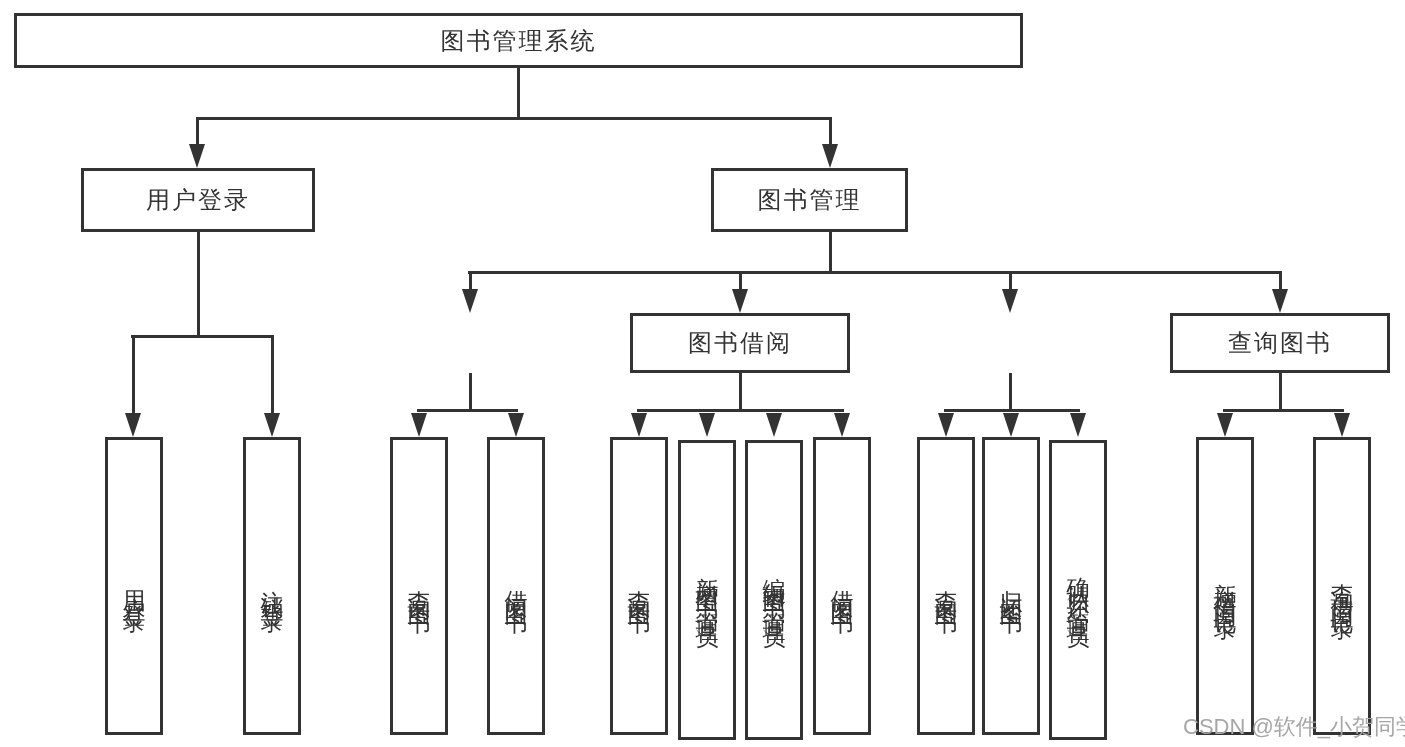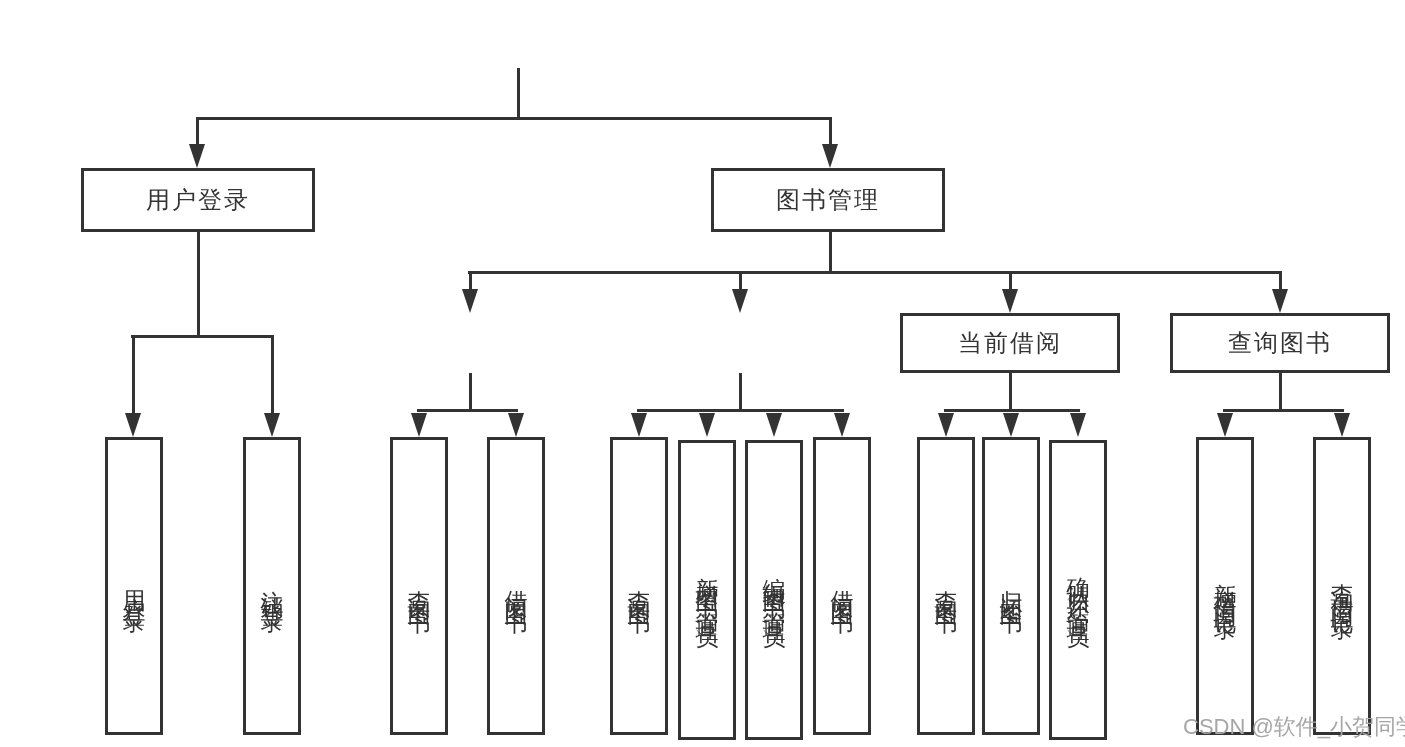--- a/index.html
+++ b/index.html
@@ -56,30 +56,33 @@
     color: #a6a6a6;
     white-space: nowrap;
     z-index: 5;
   }
 </style>
 </head>
 <body>
 
 <div class="canvas">
 
+  <div class="box hbox" style="left:14px;top:13px;width:1009px;height:55px;">
+    <span>图书管理系统</span>
+  </div>
 
   <div class="box hbox" style="left:81px;top:168px;width:234px;height:64px;">
     <span>用户登录</span>
   </div>
-  <div class="box hbox" style="left:711px;top:168px;width:234px;height:64px;">
+  <div class="box hbox" style="left:711px;top:168px;width:197px;height:64px;">
     <span>图书管理</span>
   </div>
 
-  <div class="box hbox" style="left:900px;top:313px;width:220px;height:60px;">
-    <span>当前借阅</span>
+  <div class="box hbox" style="left:630px;top:313px;width:220px;height:60px;">
+    <span>图书借阅</span>
   </div>
   <div class="box hbox" style="left:1170px;top:313px;width:220px;height:60px;">
     <span>查询图书</span>
   </div>
 
   <div class="box leaf" style="left:105px;top:437px;width:58px;height:298px;">
     <span>用户登录</span>
   </div>
   <div class="box leaf" style="left:243px;top:437px;width:58px;height:298px;">
     <span>注销登录</span>

